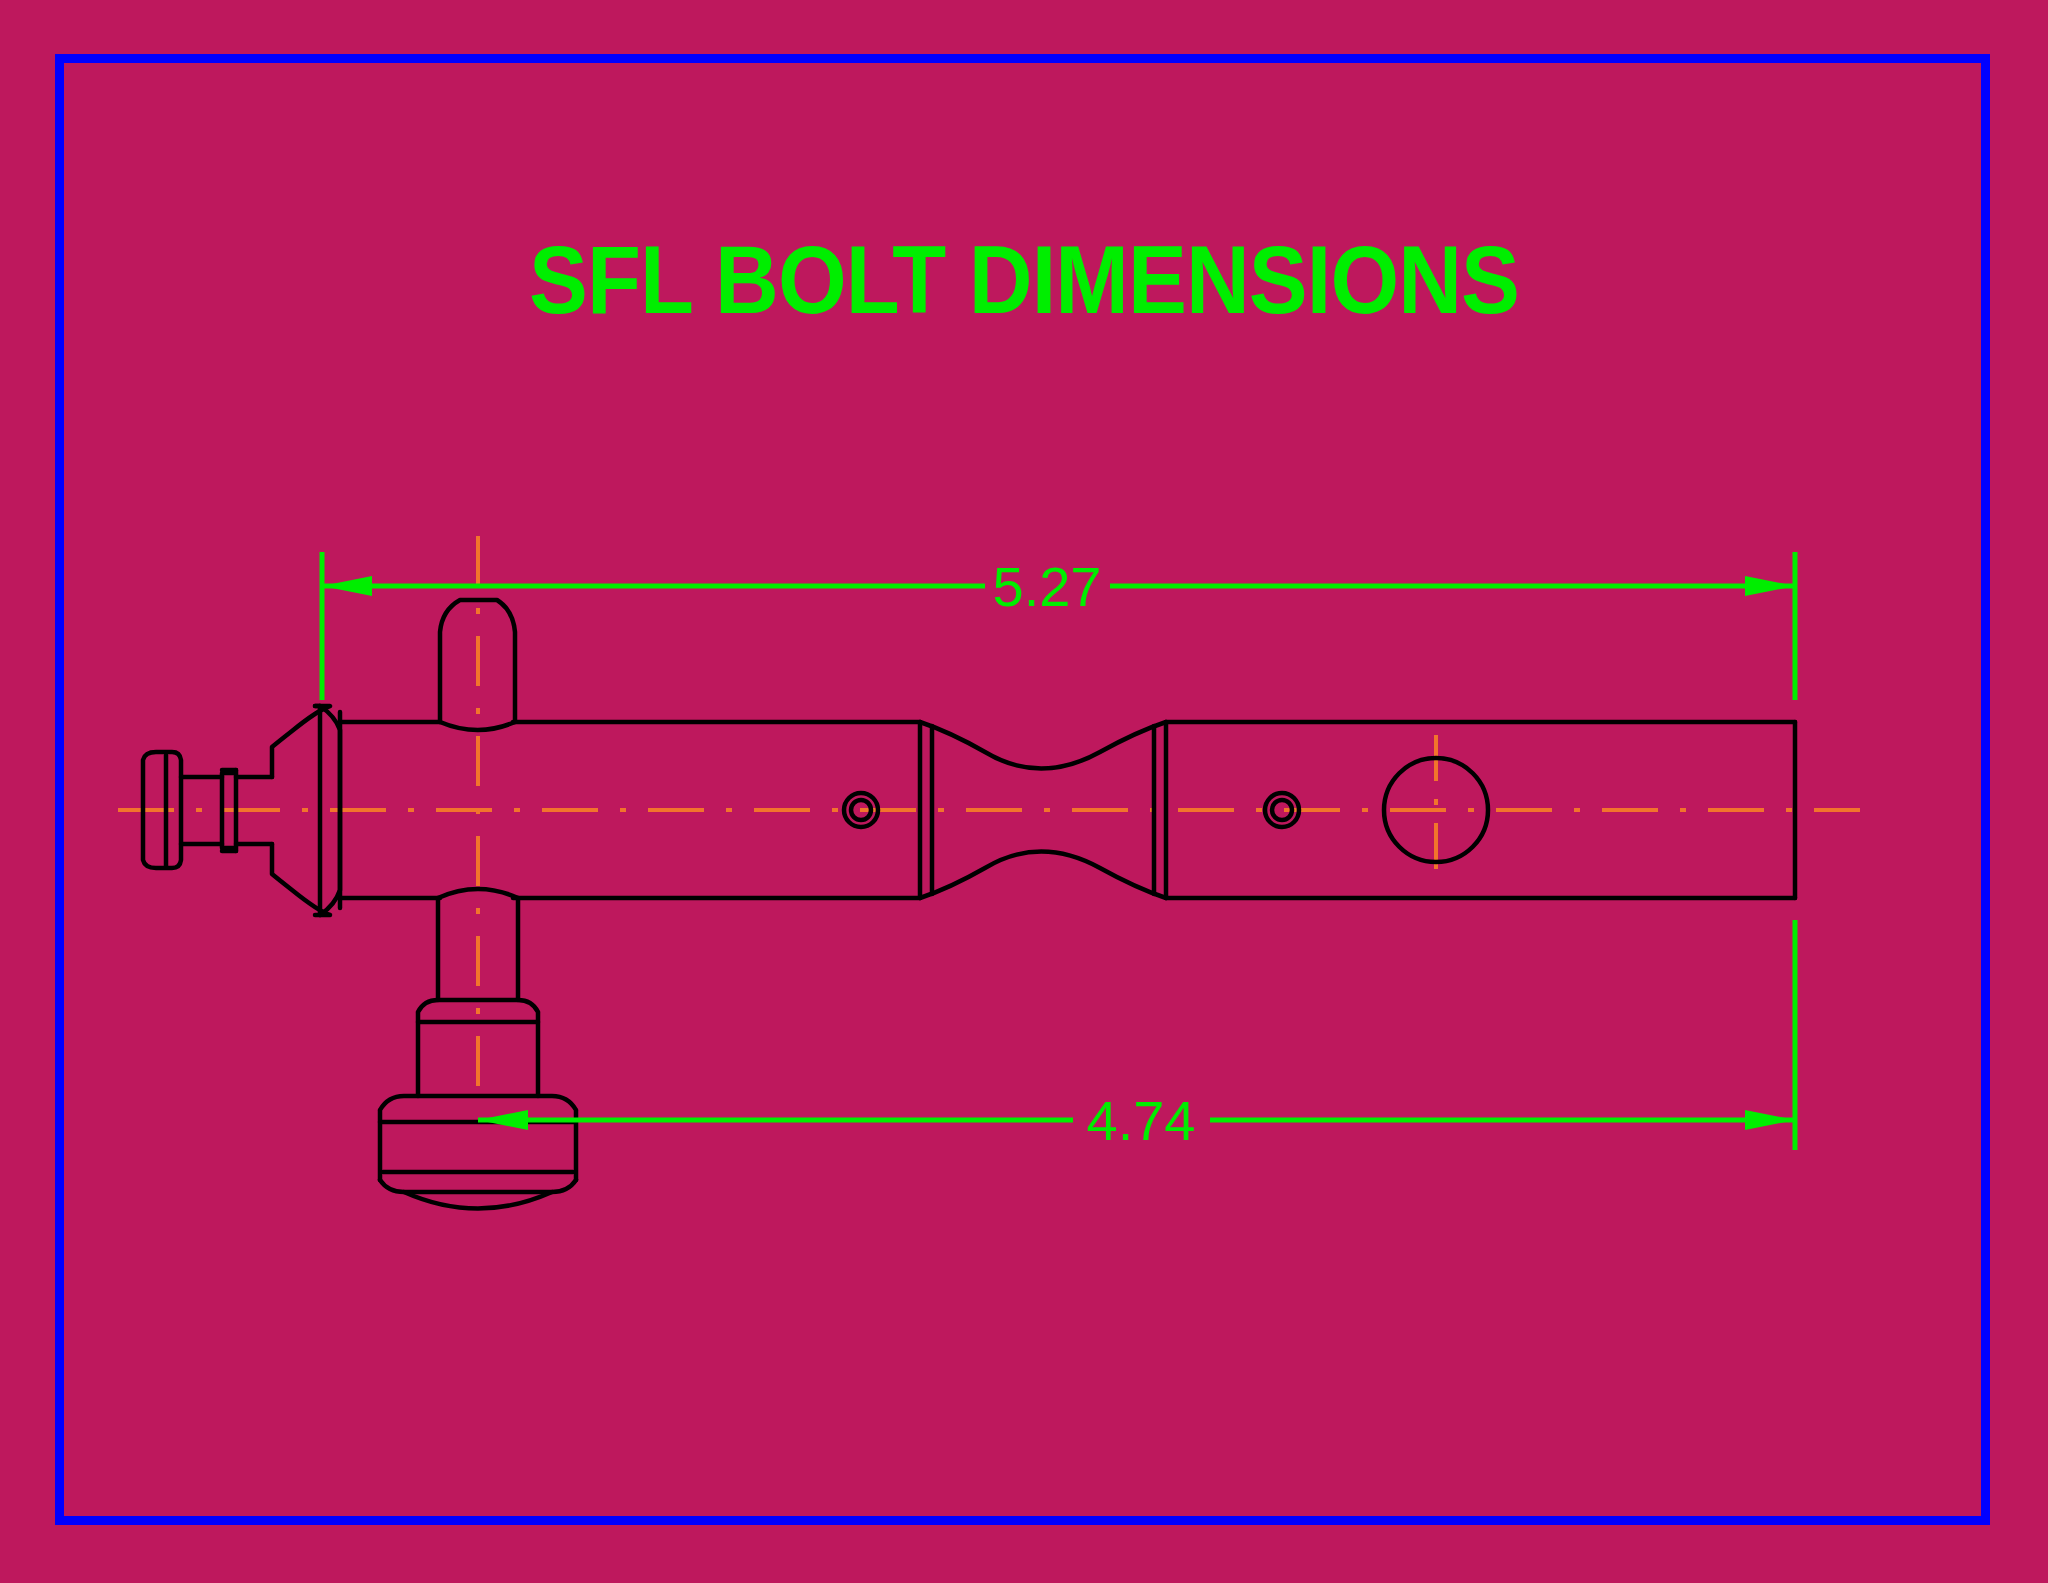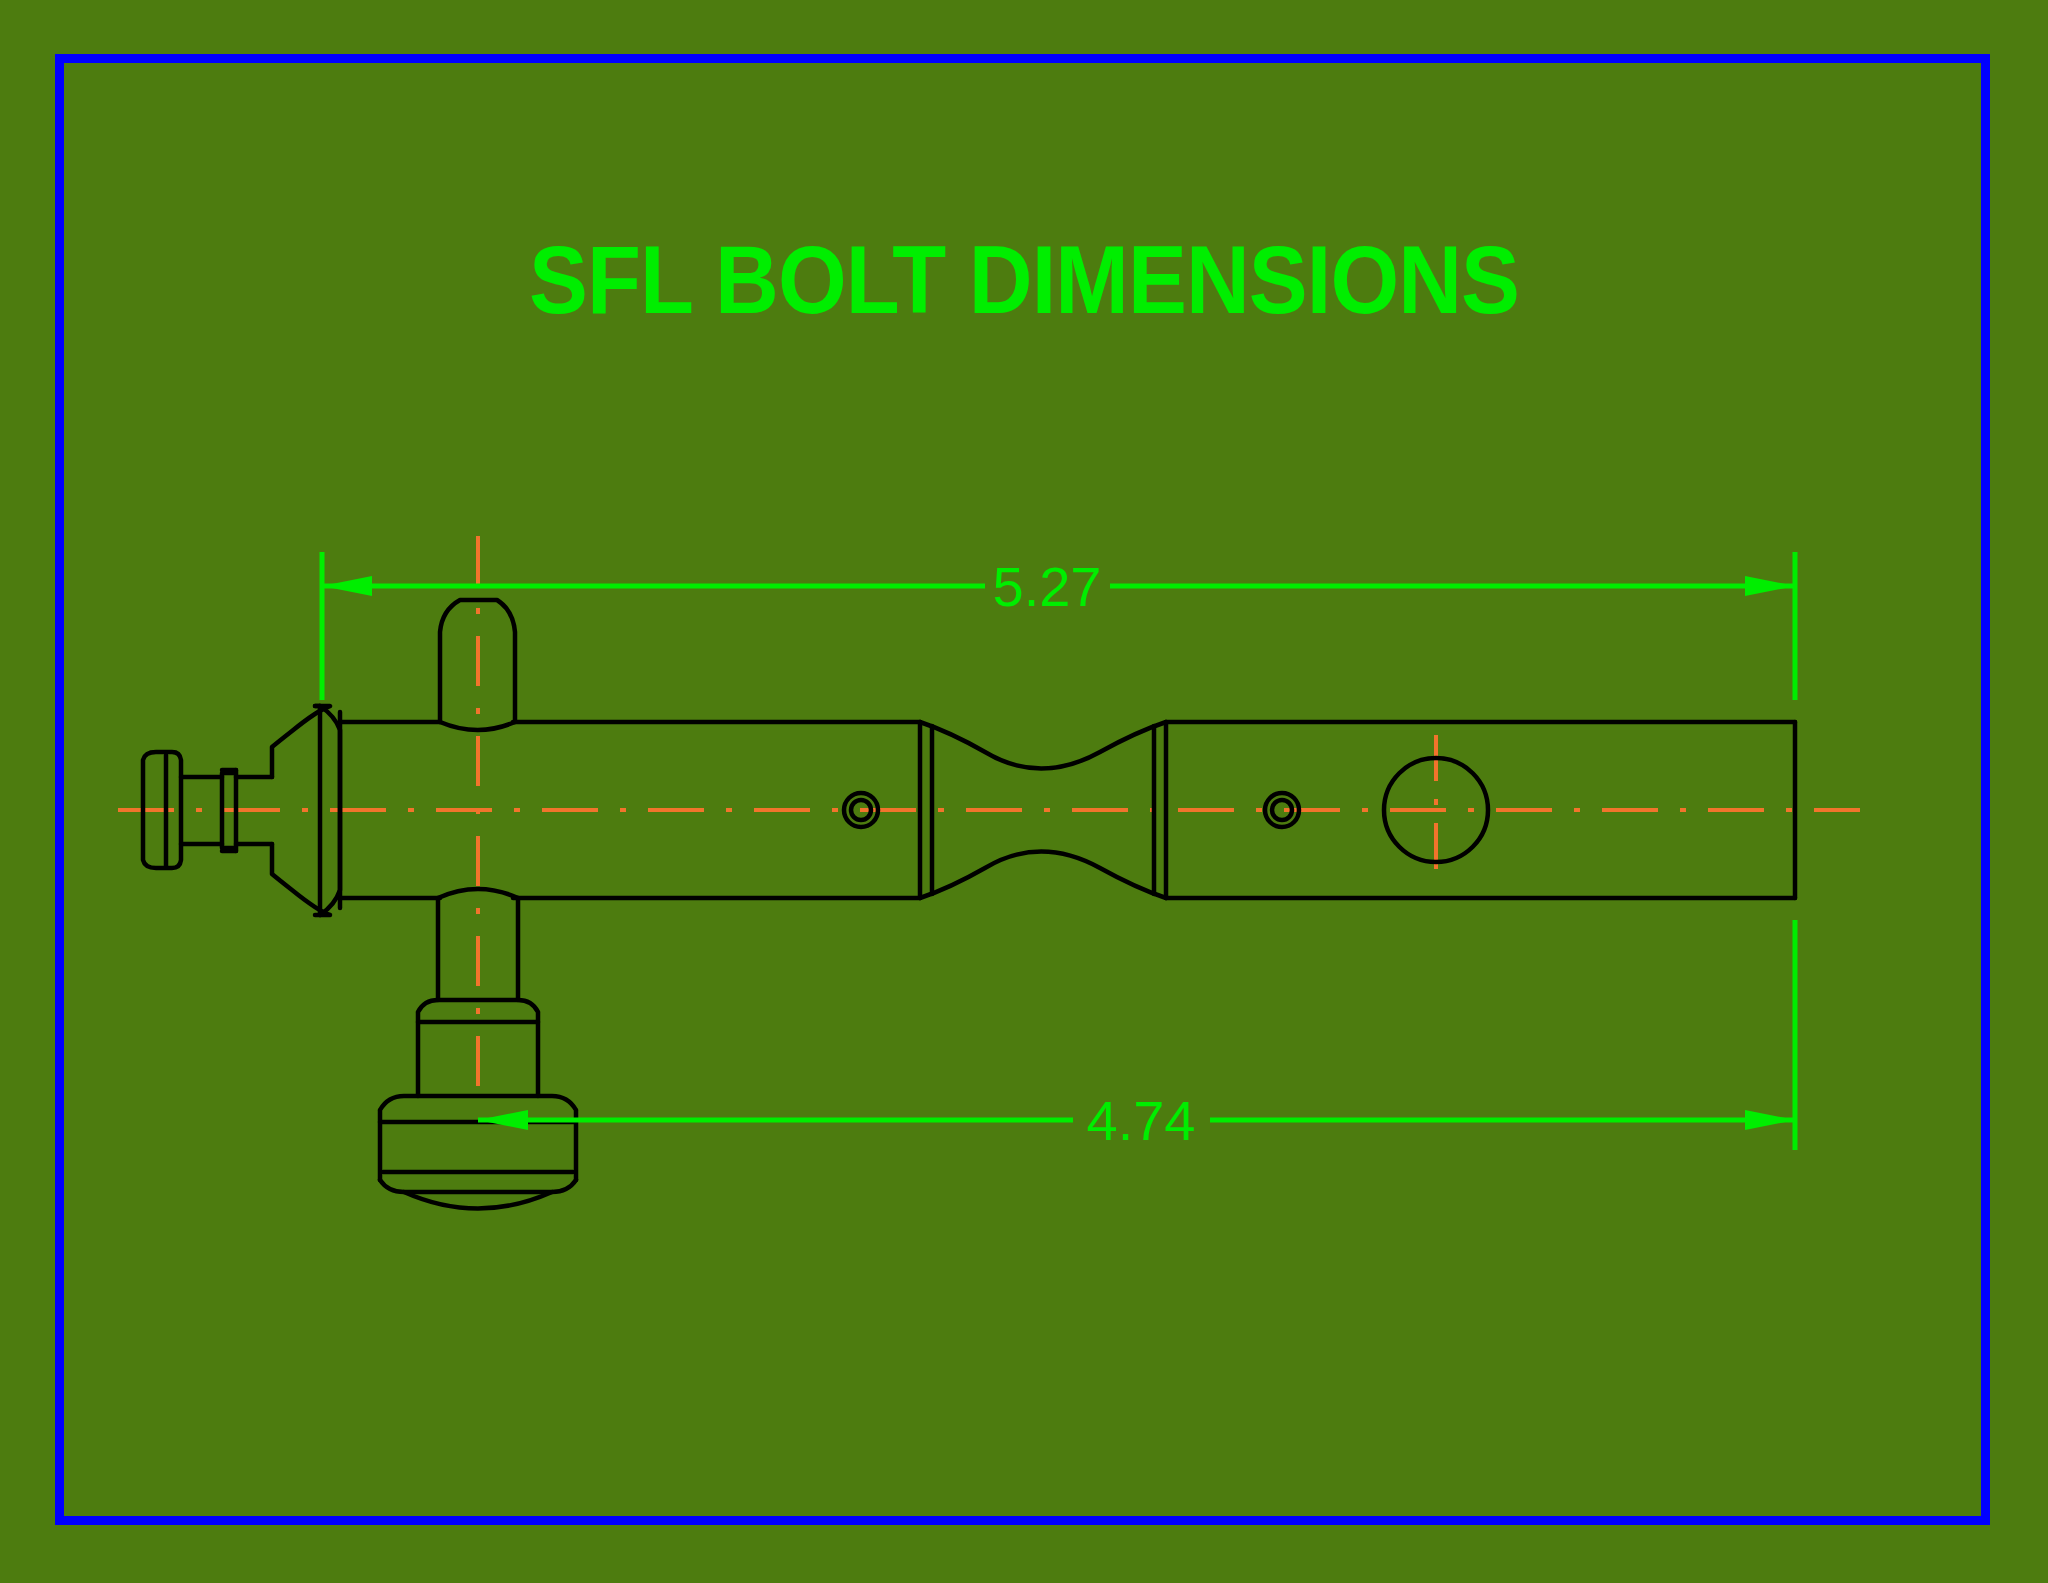--- a/index.html
+++ b/index.html
@@ -50,21 +50,21 @@
     height: 1583px;
   }
   .dim-text {
     font-family: "Liberation Sans", sans-serif;
     font-size: 56px;
   }
 </style>
 </head>
 <body>
 
-<div id="drawing-page" style="background: #4d7c0f;">
+<div id="drawing-page" style="background: #be185d;">
 
   <div id="border-frame" style="border-color: rgb(0, 0, 255);"></div>
 
   <div id="title-text" style="color: rgb(0, 238, 0);">SFL BOLT DIMENSIONS</div>
 
   <svg id="drawing-svg" viewBox="0 0 2048 1583" xmlns="http://www.w3.org/2000/svg">
 
     <g>
 
       <line x1="118" y1="810" x2="1860" y2="810" stroke="#f2742c" stroke-width="4" stroke-dasharray="56 22 6 22"></line>

